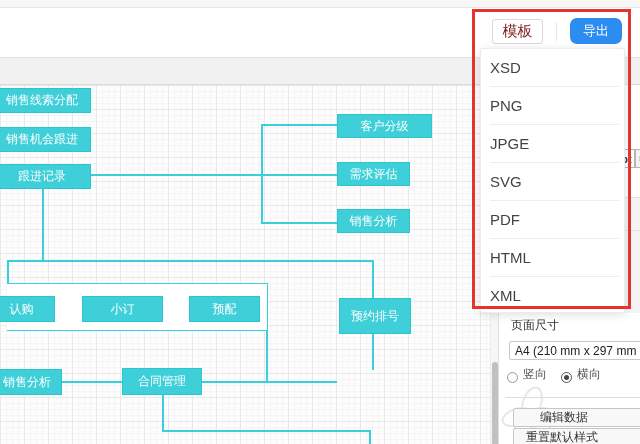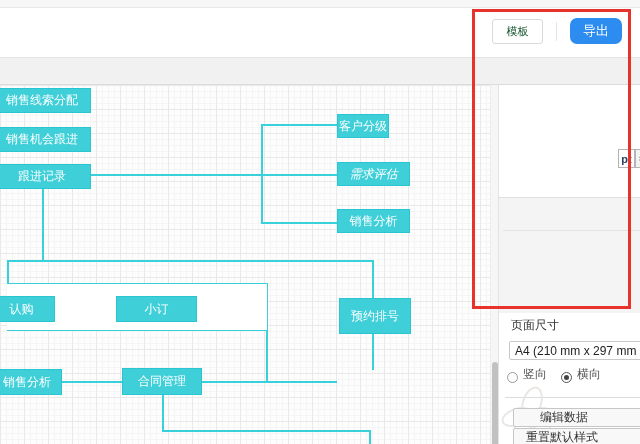--- a/index.html
+++ b/index.html
@@ -8,21 +8,21 @@
     position:relative; width:640px; height:444px; overflow:hidden;
     font-family:"Liberation Sans","DejaVu Sans",sans-serif;
     background:#fff;
   }
   
   .top-strip { position:absolute; left:0; top:0; width:640px; height:8px;
     background:#f7f7f7; border-bottom:1px solid #e8e8e8; }
   .toolbar { position:absolute; left:0; top:8px; width:640px; height:49px; background:#fff; }
   .btn-template { position:absolute; left:492px; top:11px; width:51px; height:25px;
     background:#fff; border:1px solid #d9d9d9; border-radius:3px;
-    font-size:11px; color:#14532d; display:flex; align-items:center; justify-content:center; cursor:pointer; }
+    font-size:15px; color:#7f1d1d; display:flex; align-items:center; justify-content:center; cursor:pointer; }
   .btn-sep { position:absolute; left:556px; top:14px; width:1px; height:19px; background:#e6e6e6; }
   .btn-export { position:absolute; left:570px; top:10px; width:52px; height:26px;
     background:#2d8cf0; border-radius:7px; font-size:13px; color:#fff;
     display:flex; align-items:center; justify-content:center; cursor:pointer; }
   .sub-strip { position:absolute; left:0; top:57px; width:640px; height:28px;
     background:#f1f1f1; border-top:1px solid #e3e3e3; border-bottom:1px solid #dcdcdc; }
 
   
   .canvas {
     position:absolute; left:0; top:85px; width:490px; height:359px; overflow:hidden;
@@ -121,25 +121,26 @@
     <div class="line" style="left:202px; top:296px; width:135px; height:2px;"></div>
     <div class="line" style="left:162px; top:310px; width:2px; height:35px;"></div>
     <div class="line" style="left:162px; top:345px; width:209px; height:2px;"></div>
     <div class="line" style="left:369px; top:345px; width:2px; height:14px;"></div>
 
     <div class="group-rect"></div>
 
     <div class="node" style="left:-7px;  top:3px;   width:98px; height:25px;">销售线索分配</div>
     <div class="node" style="left:-7px;  top:42px;  width:98px; height:25px;">销售机会跟进</div>
     <div class="node" style="left:-7px;  top:79px;  width:98px; height:25px;">跟进记录</div>
-    <div class="node" style="left:337px; top:29px;  width:52px; height:24px;font-family:Liberation Mono, monospace;">客户分级</div>
-    <div class="node" style="left:337px; top:77px;  width:73px; height:24px;font-style:italic;">需求评估</div>
+    <div class="node" style="left:337px; top:29px;  width:95px; height:24px;font-family:Liberation Mono, monospace;">客户分级</div>
+    <div class="node" style="left:337px; top:77px;  width:73px; height:24px;">需求评估</div>
     <div class="node" style="left:337px; top:124px; width:73px; height:24px;">销售分析</div>
     <div class="node" style="left:-12px; top:211px; width:67px; height:26px;">认购</div>
-    <div class="node" style="left:82px;  top:211px; width:81px; height:26px;margin-left:34px;">小订</div>
+    <div class="node" style="left:82px;  top:211px; width:81px; height:26px;">小订</div>
+    <div class="node" style="left:189px; top:211px; width:71px; height:26px;">预配</div>
     <div class="node" style="left:339px; top:213px; width:72px; height:36px;">预约排号</div>
     <div class="node" style="left:-8px;  top:284px; width:70px; height:26px;">销售分析</div>
     <div class="node" style="left:122px; top:283px; width:80px; height:27px;text-align:center;">合同管理</div>
   </div>
 
   <div class="vscroll-track">
     <div class="vscroll-thumb"></div>
   </div>
 
   <div class="panel">
@@ -171,16 +172,31 @@
         <ellipse cx="30" cy="32" rx="15" ry="8" transform="rotate(-18 30 32)"></ellipse>
         <ellipse cx="60" cy="32" rx="15" ry="8" transform="rotate(18 60 32)"></ellipse>
         <ellipse cx="38" cy="48" rx="8" ry="14" transform="rotate(-30 38 48)"></ellipse>
         <ellipse cx="53" cy="48" rx="8" ry="14" transform="rotate(30 53 48)"></ellipse>
       </g>
     </svg>
     <div class="panel-btn btn-editdata">编辑数据</div>
     <div class="panel-btn btn-resetstyle">重置默认样式</div>
   </div>
 
+  <div class="dropdown">
+    <div class="menu-item">XSD</div>
+    <div class="menu-divider"></div>
+    <div class="menu-item">PNG</div>
+    <div class="menu-divider"></div>
+    <div class="menu-item">JPGE</div>
+    <div class="menu-divider"></div>
+    <div class="menu-item">SVG</div>
+    <div class="menu-divider"></div>
+    <div class="menu-item">PDF</div>
+    <div class="menu-divider"></div>
+    <div class="menu-item">HTML</div>
+    <div class="menu-divider"></div>
+    <div class="menu-item">XML</div>
+  </div>
 
   <div class="annotation"></div>
 
 </div>
 
 </body></html>

